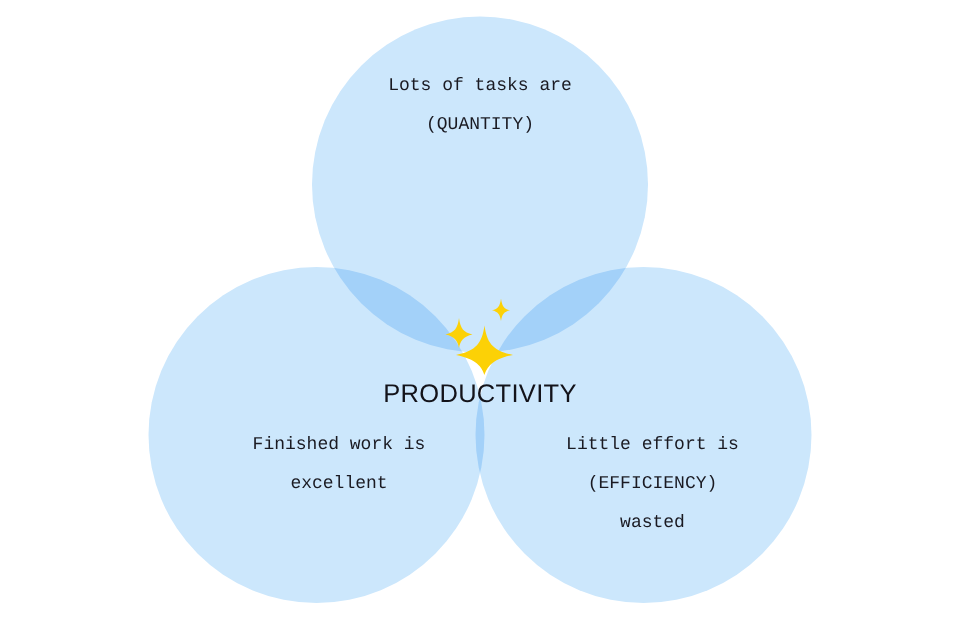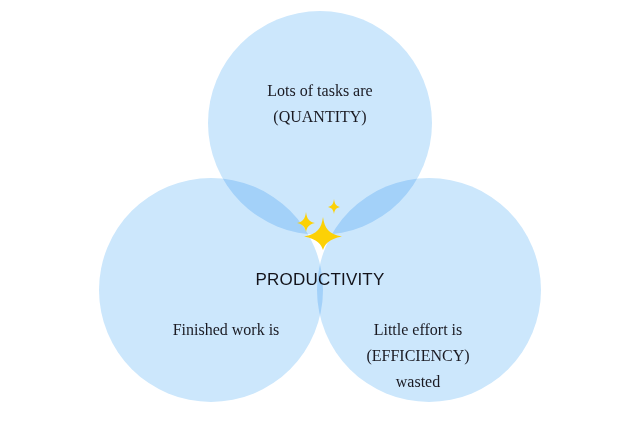--- a/index.html
+++ b/index.html
@@ -26,59 +26,58 @@
     left: 0;
     top: 0;
     width: 640px;
     height: 427px;
   }
   
   .label {
     position: absolute;
     text-align: center;
     color: #1a1a22;
-    font-size: 16px;
+    font-size: 12px;
     line-height: 26px;
-    font-family: Liberation Serif, serif;
+    font-family: Liberation Mono, monospace;
     white-space: nowrap;
-    margin-top: 34px;
   }
   .label .line { display: block; }
   #label-quantity {
     left: 180px;
     top: 44px;
     width: 280px;
   }
   #label-quality {
     left: 86px;
     top: 283px;
     width: 280px;
   }
   #label-efficiency {
-    left: 278px;
+    left: 295px;
     top: 283px;
     width: 280px;
   }
   
   #center-group {
     position: absolute;
     left: 232px;
     top: 198px;
     width: 176px;
     text-align: center;
   }
   #sparkles-icon {
     display: block;
     margin: 0 auto;
     width: 58px;
     height: 54px;
   }
   #productivity-label {
     display: block;
-    margin-top: 18px;
+    margin-top: 1px;
     color: #13131a;
     font-size: 17px;
     line-height: 20px;
     letter-spacing: 0.2px;
     font-family: "Liberation Sans", sans-serif;
     white-space: nowrap;
   }
 </style>
 </head>
 <body>
@@ -93,20 +92,21 @@
     </g>
   </svg>
 
   <div class="label" id="label-quantity">
     <span class="line">Lots of tasks are</span>
     <span class="line">(QUANTITY)</span>
   </div>
 
   <div class="label" id="label-quality">
     <span class="line">Finished work is</span>
+    <span class="line">excellent</span>
   </div>
 
   <div class="label" id="label-efficiency">
     <span class="line">Little effort is</span>
     <span class="line">(EFFICIENCY)</span>
     <span class="line">wasted</span>
   </div>
 
   <div id="center-group">
     <svg id="sparkles-icon" viewBox="0 0 58 54" aria-hidden="true">

